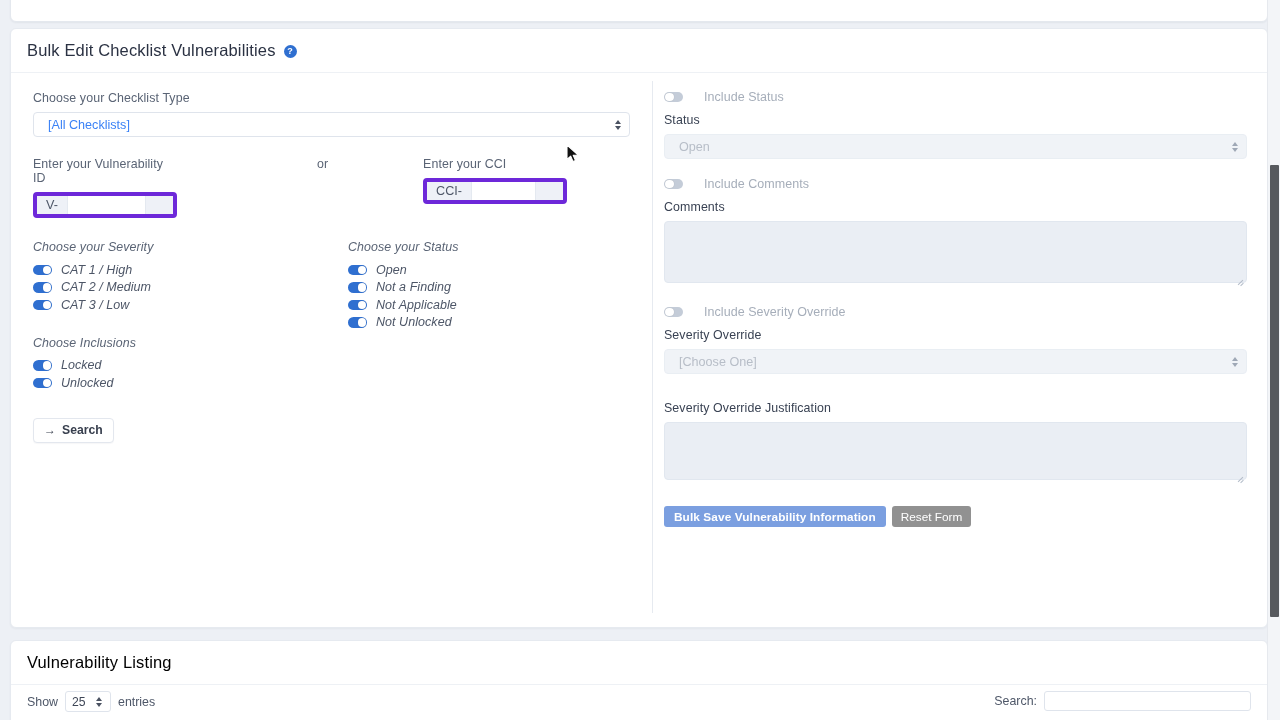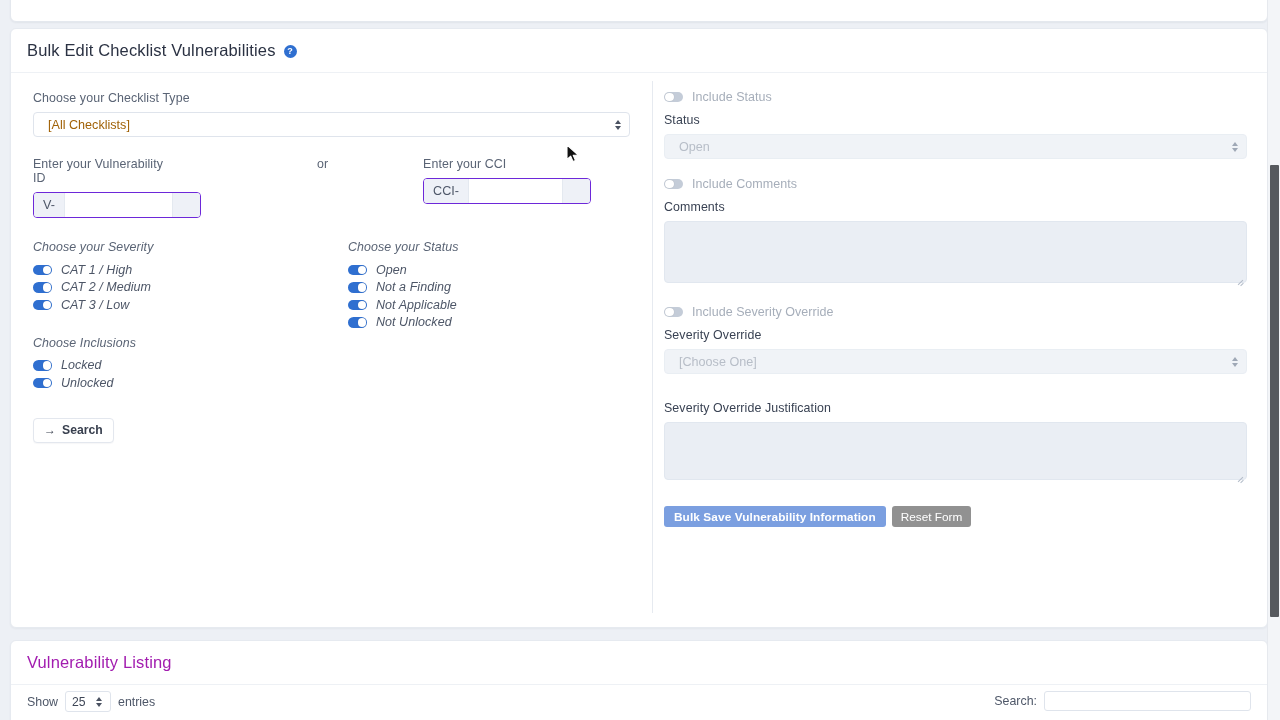--- a/index.html
+++ b/index.html
@@ -105,21 +105,21 @@
     margin-bottom: 7px;
     letter-spacing: .1px;
   }
   .flabel.dark { color: #394253; }
 
   select.styled {
     width: 100%;
     height: 25px;
     font-family: "Liberation Sans", sans-serif;
     font-size: 12.6px;
-    color: #a16207;
+    color: #3b82f6;
     padding: 0 22px 0 14px;
     border: 1px solid #dfe4ec;
     border-radius: 4px;
     background: #ffffff;
     -webkit-appearance: none;
     appearance: none;
     outline: none;
   }
   .select-wrap { position: relative; }
   .select-arrows {
@@ -161,22 +161,22 @@
     align-self: flex-start;
     padding-top: 0px;
   }
   .cci-block { margin-left: 95px; }
 
   .input-group {
     display: flex;
     height: 26px;
     border-radius: 4px;
     overflow: hidden;
-    border: 1px solid #6d28d9;
-    width: 168px;
+    border: 4px solid #6d28d9;
+    width: 144px;
   }
   .input-group .prefix {
     background: #eef1f7;
     color: #4e5768;
     font-size: 12.6px;
     display: flex;
     align-items: center;
     padding: 0 9px;
     border-right: 1px solid #e4e9f0;
   }
@@ -256,20 +256,21 @@
   }
   .arrow-right { font-size: 12px; line-height: 1; }
 
   
   .rsec { margin-bottom: 2px; }
   .r-tog-row {
     display: flex;
     align-items: center;
     height: 16px;
     margin-bottom: 8px;
+    gap: 12px;
   }
   textarea.styled {
     width: 100%;
     border: 1px solid #e1e7ef;
     border-radius: 4px;
     background: #eaeef4;
     resize: none;
     outline: none;
     font-family: "Liberation Sans", sans-serif;
     font-size: 12.5px;
@@ -338,21 +339,21 @@
   }
   .listing-header {
     height: 44px;
     border-bottom: 1px solid #eef1f5;
     display: flex;
     align-items: center;
     padding: 0 16px;
   }
   .listing-title {
     font-size: 16.5px;
-    color: #a21caf;
+    color: #000000;
     letter-spacing: .15px;
   }
   .listing-body {
     position: relative;
     height: 50px;
     padding: 6px 16px 0 16px;
   }
   .show-entries {
     display: flex;
     align-items: center;

